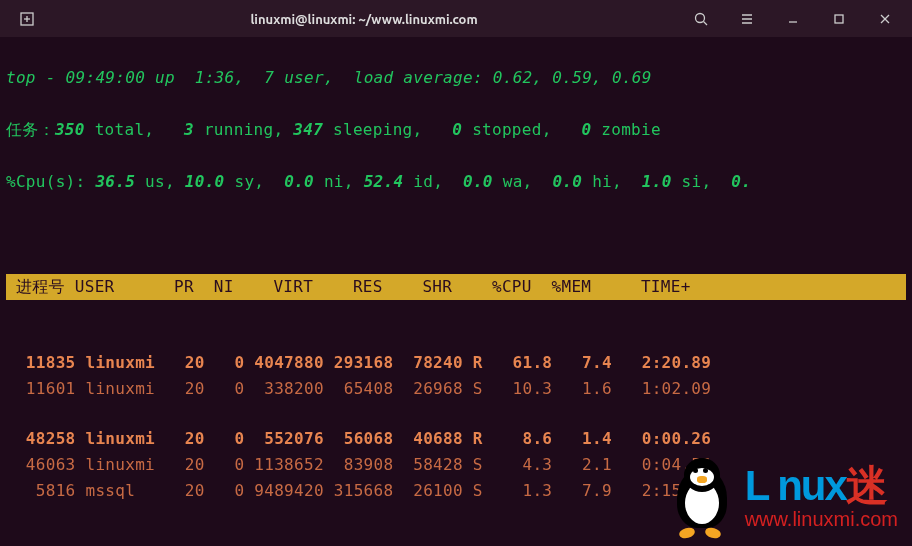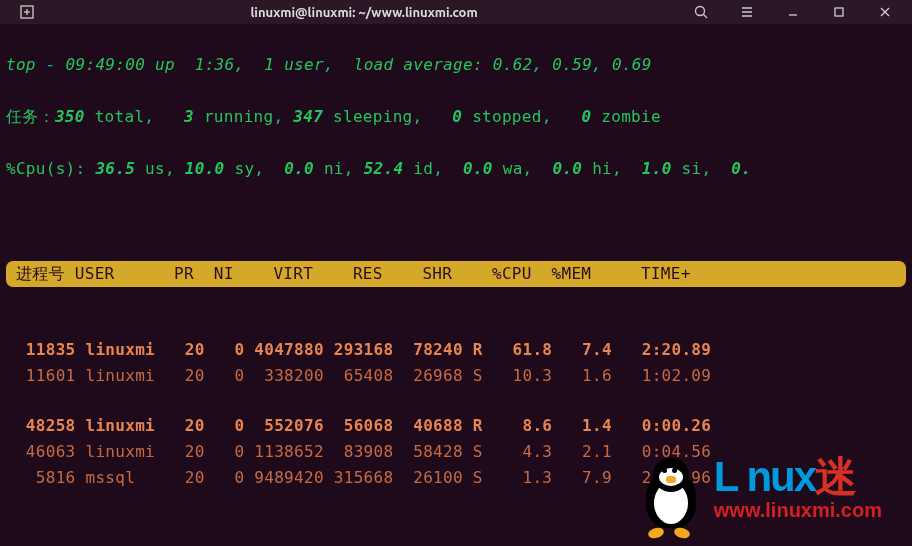--- a/index.html
+++ b/index.html
@@ -7,21 +7,21 @@
   background: #1e0a1a;
   font-family: 'DejaVu Sans Mono', 'Consolas', monospace;
   font-size: 16px;
   width: 912px;
   height: 546px;
   overflow: hidden;
   position: relative;
 }
 .titlebar {
   background: #2c1726;
-  height: 24px;
+  height: 37px;
   display: flex;
   align-items: center;
   padding: 0 8px;
   color: #ddd;
   font-family: 'Ubuntu', sans-serif;
   font-size: 13px;
 }
 .titlebar-left {
   display: flex;
   align-items: center;
@@ -52,32 +52,31 @@
   letter-spacing: 0.3px;
   white-space: pre;
 }
 .dim { color: #22c55e; font-style: italic; }
 .orange { color: #22c55e; }
 .bold { font-weight: bold; }
 .header-row {
   background: #d4a829;
   color: #2a0d1f;
   font-weight: normal;
-  border-radius: 7px;
 }
 .row { display: block; }
 .highlight-row { color: #e88550; font-weight: bold; margin-top: 24px; }
 .normal-row { color: #c76a44; }
 
 .watermark {
   position: absolute;
   bottom: 8px;
-  right: 30px;
-  display: flex;
-  align-items: flex-start;
+  right: 14px;
+  display: flex;
+  align-items: center;
   gap: 8px;
 }
 .penguin {
   position: relative;
   width: 70px;
   height: 82px;
 }
 .penguin-body {
   position: absolute;
   width: 50px; height: 60px;
@@ -143,21 +142,21 @@
   font-weight: 900;
   color: #0099dd;
   letter-spacing: -2px;
 }
 .wm-title .mi {
   color: #d93025;
 }
 .wm-url {
   font-family: Arial, sans-serif;
   font-size: 20px;
-  font-weight: bold;
+  font-weight: normal;
   color: #d42020;
   margin-top: 2px;
 }
 </style>
 </head>
 <body>
 
 <div class="titlebar">
   <div class="titlebar-left">
     <span class="titlebar-btn">
@@ -196,21 +195,21 @@
     <span class="titlebar-btn">
       <svg width="16" height="16" viewBox="0 0 16 16">
           <line x1="4" y1="4" x2="12" y2="12" stroke="#ccc" stroke-width="1.3"></line>
           <line x1="12" y1="4" x2="4" y2="12" stroke="#ccc" stroke-width="1.3"></line>
         </svg>
     </span>
   </div>
 </div>
 
 <div class="terminal">
-<span class="row"><span class="dim">top - </span><span class="dim">09:49:00</span><span class="dim"> up  </span><span class="dim">1:36</span><span class="dim">,  </span><span class="dim">1 user</span><span class="dim">,  load average: </span><span class="dim">0.62, 0.59, 0.69</span></span>
+<span class="row"><span class="dim">top - </span><span class="dim">09:49:00</span><span class="dim"> up  </span><span class="dim">1:36</span><span class="dim">,  </span><span class="dim">7 user</span><span class="dim">,  load average: </span><span class="dim">0.62, 0.59, 0.69</span></span>
 <span class="row"><span class="orange">任务：</span><span class="dim bold">350</span><span class="orange"> total,   </span><span class="dim bold">3</span><span class="orange"> running, </span><span class="dim bold">347</span><span class="orange"> sleeping,   </span><span class="dim bold">0</span><span class="orange"> stopped,   </span><span class="dim bold">0</span><span class="orange"> zombie</span></span>
 <span class="row"><span class="orange">%Cpu(s): </span><span class="dim bold">36.5</span><span class="orange"> us, </span><span class="dim bold">10.0</span><span class="orange"> sy,  </span><span class="dim bold">0.0</span><span class="orange"> ni, </span><span class="dim bold">52.4</span><span class="orange"> id,  </span><span class="dim bold">0.0</span><span class="orange"> wa,  </span><span class="dim bold">0.0</span><span class="orange"> hi,  </span><span class="dim bold">1.0</span><span class="orange"> si,  </span><span class="dim bold">0.</span></span>
 <span class="row"> </span>
 <span class="row header-row"> 进程号 USER      PR  NI    VIRT    RES    SHR    %CPU  %MEM     TIME+ </span>
 <div id="process-rows"><span class="row highlight-row">  11835 linuxmi   20   0 4047880 293168  78240 R   61.8   7.4   2:20.89</span><span class="row normal-row">  11601 linuxmi   20   0  338200  65408  26968 S   10.3   1.6   1:02.09</span><span class="row highlight-row">  48258 linuxmi   20   0  552076  56068  40688 R    8.6   1.4   0:00.26</span><span class="row normal-row">  46063 linuxmi   20   0 1138652  83908  58428 S    4.3   2.1   0:04.56</span><span class="row normal-row">   5816 mssql     20   0 9489420 315668  26100 S    1.3   7.9   2:15.96</span></div>
 </div>
 
 <div class="watermark">
   <div class="penguin">
     <div class="penguin-body"></div>

